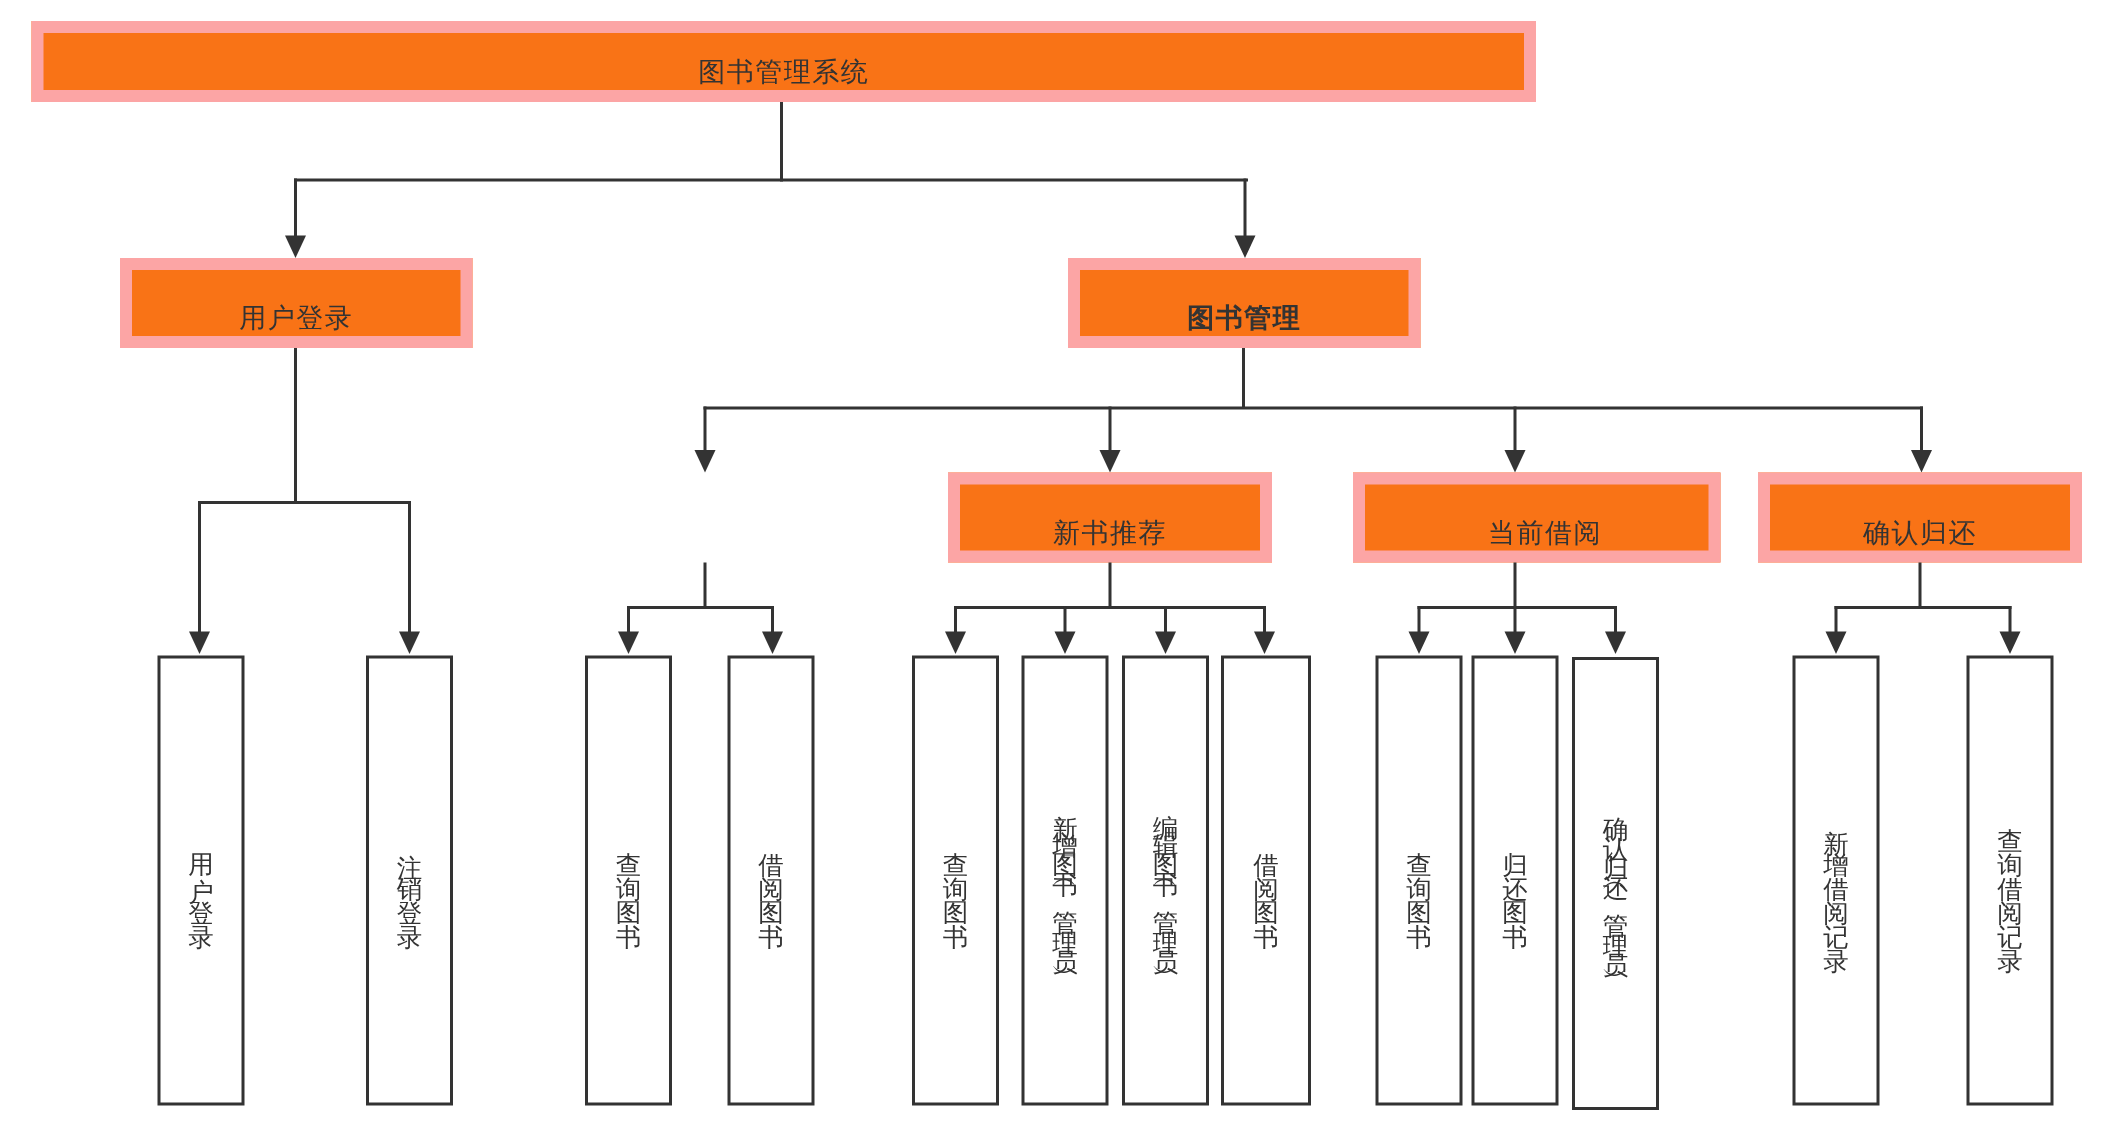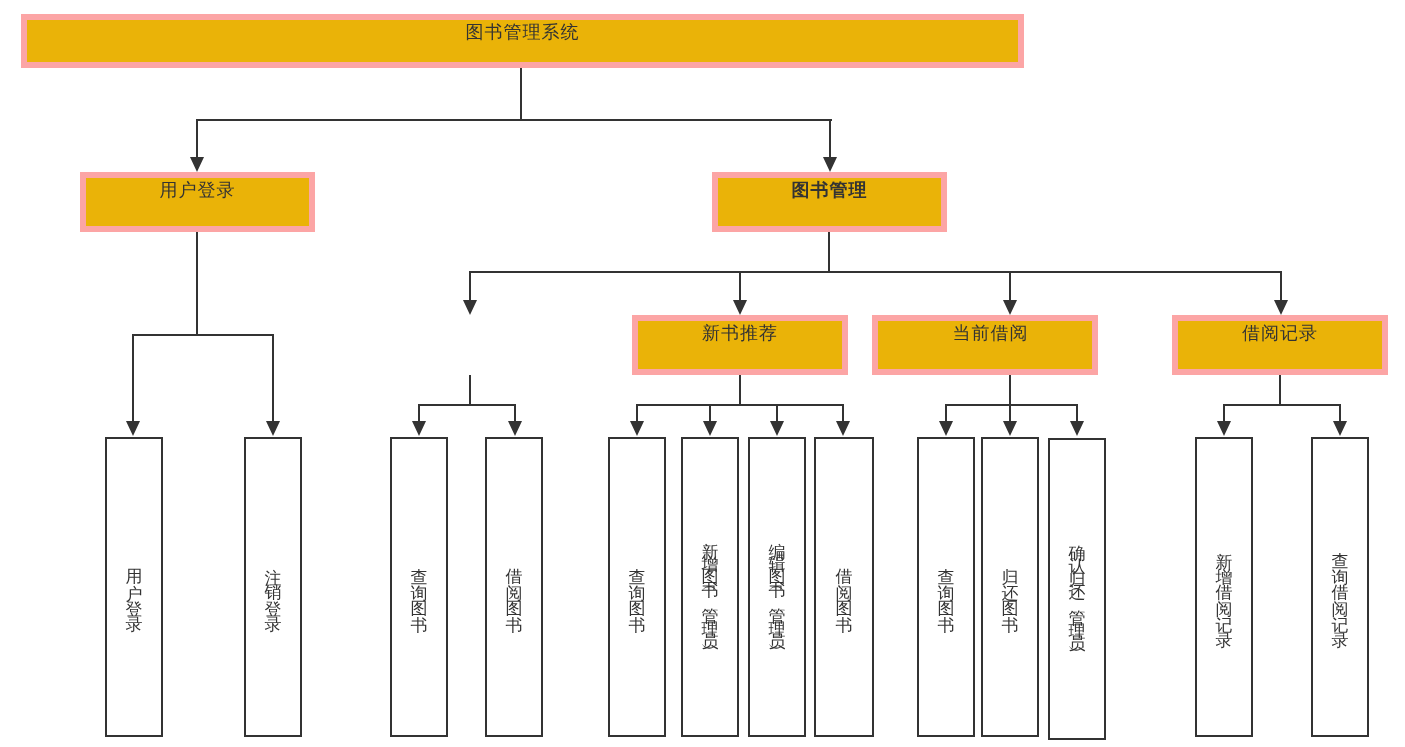--- a/index.html
+++ b/index.html
@@ -1,22 +1,22 @@
 <!DOCTYPE html>
 <html><head>
 <meta charset="utf-8">
 <style>
   html,body{margin:0;padding:0;background:#fff;}
   #canvas{
     position:relative;width:1405px;height:747px;background:#ffffff;
     font-family:"Liberation Sans","DejaVu Sans",sans-serif;overflow:hidden;
   }
   .box{
-    position:absolute;background:#eab308;border:6px solid #fca5a5;
-    display:flex;align-items:flex-start;justify-content:center;
+    position:absolute;background:#f97316;border:8px solid #fca5a5;
+    display:flex;align-items:flex-end;justify-content:center;
     color:#333333;font-size:18px;letter-spacing:1px;box-sizing:border-box;
   }
   .vbox{
     position:absolute;background:#fff;border:2px solid #333333;
     display:flex;align-items:center;justify-content:center;
     color:#333333;box-sizing:border-box;
   }
   .vtext{
     writing-mode:vertical-rl;text-orientation:mixed;
     font-size:17px;letter-spacing:16px;color:#333333;white-space:nowrap;
@@ -70,25 +70,25 @@
   <div class="ln" style="left:739px;top:271px;width:2px;height:30px;"></div>
   <div class="arrow" style="left:733px;top:300px;"></div>
   <div class="ln" style="left:1009px;top:271px;width:2px;height:30px;"></div>
   <div class="arrow" style="left:1003px;top:300px;"></div>
   <div class="ln" style="left:1280px;top:271px;width:2px;height:30px;"></div>
   <div class="arrow" style="left:1274px;top:300px;"></div>
 
   <div class="box" style="left:632px;top:315px;width:216px;height:60px;">
     <span>新书推荐</span>
   </div>
-  <div class="box" style="left:872px;top:315px;width:226px;height:60px;padding-left:11px;">
+  <div class="box" style="left:902px;top:315px;width:245px;height:60px;padding-left:11px;">
     <span>当前借阅</span>
   </div>
   <div class="box" style="left:1172px;top:315px;width:216px;height:60px;">
-    <span>借阅记录</span>
+    <span>确认归还</span>
   </div>
 
   <div class="ln" style="left:469px;top:375px;width:2px;height:31px;"></div>
   <div class="ln" style="left:418px;top:404px;width:98px;height:2px;"></div>
   <div class="ln" style="left:418px;top:404px;width:2px;height:18px;"></div>
   <div class="arrow" style="left:412px;top:421px;"></div>
   <div class="ln" style="left:514px;top:404px;width:2px;height:18px;"></div>
   <div class="arrow" style="left:508px;top:421px;"></div>
 
   <div class="ln" style="left:739px;top:375px;width:2px;height:31px;"></div>

